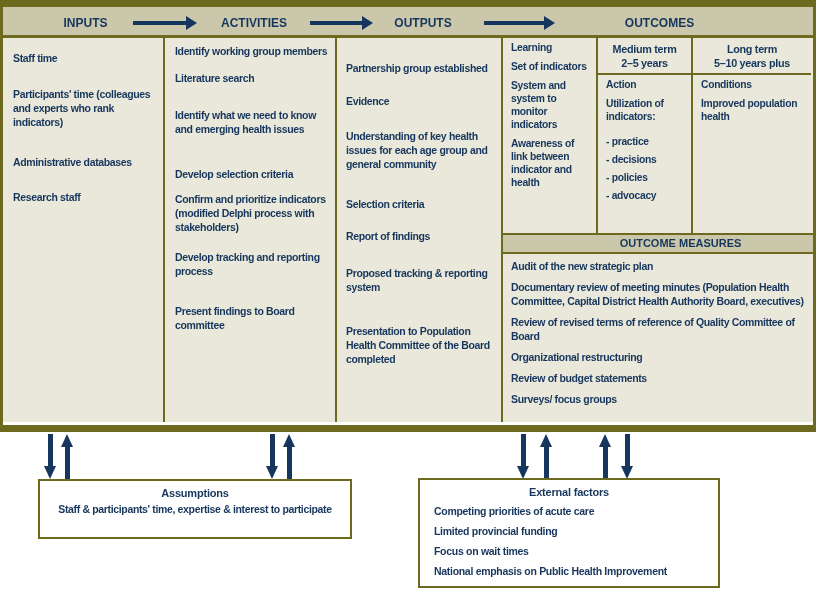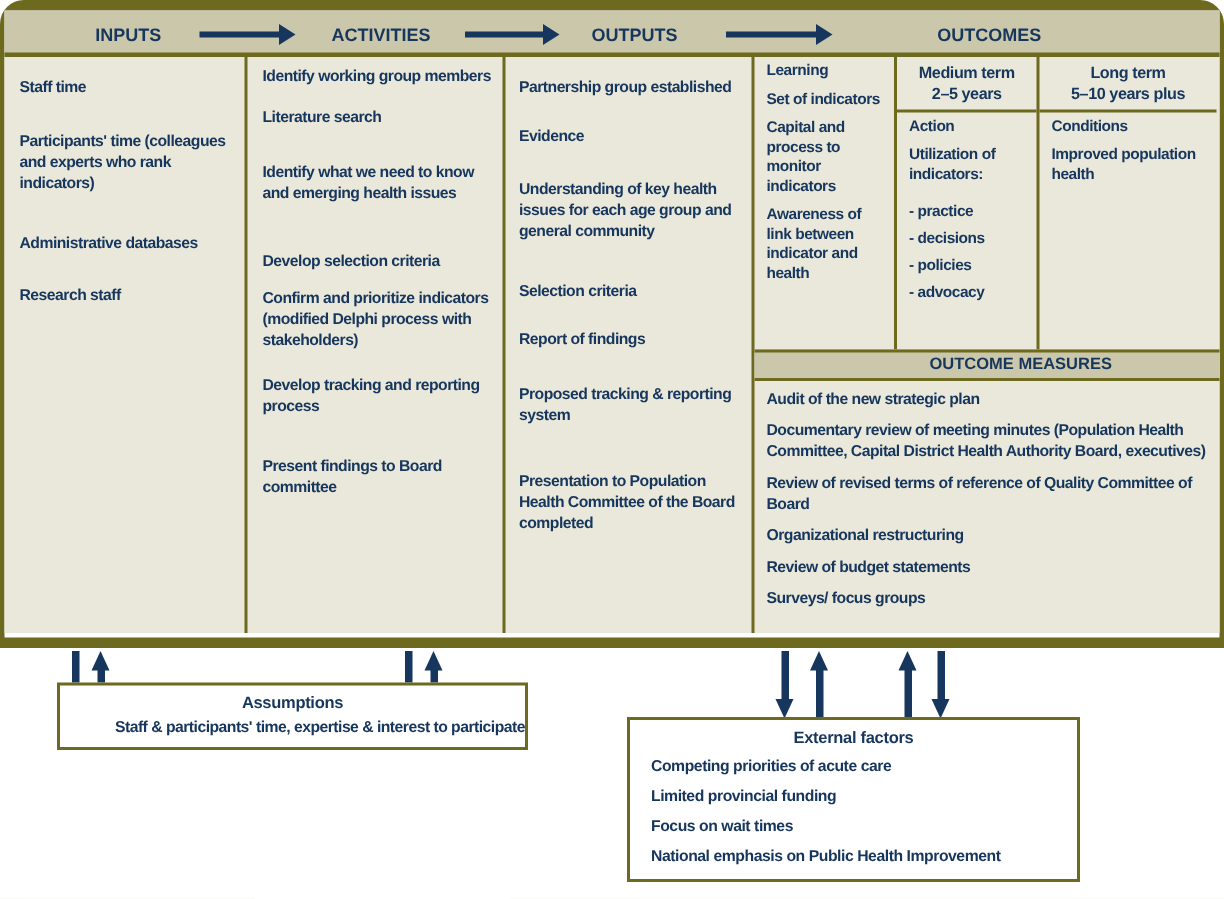--- a/index.html
+++ b/index.html
@@ -5,38 +5,38 @@
   :root{
     --navy:#17365d;
     --olive:#6d691e;
     --header-bg:#cac7ab;
     --body-bg:#e9e8da;
     --box-bg:#ffffff;
   }
   *{box-sizing:border-box;margin:0;padding:0;}
   html,body{background:#fff;}
   body{font-family:"Liberation Sans","DejaVu Sans",sans-serif;}
-  .canvas{position:relative;width:816px;height:599px;background:#fff;overflow:hidden;color:var(--navy);border-radius:16px;}
+  .canvas{position:relative;width:816px;height:599px;background:#fff;overflow:hidden;color:var(--navy);}
 
   
   .lm-table{position:absolute;left:0;top:0;width:816px;height:432px;
     border-top:7px solid var(--olive);border-bottom:7px solid var(--olive);
     border-left:3px solid var(--olive);border-right:3px solid var(--olive);}
   .header-band{position:relative;height:31px;background:var(--header-bg);border-bottom:3px solid var(--olive);}
   .hlabel{position:absolute;top:9px;font-size:12px;font-weight:bold;text-align:center;letter-spacing:0;color:var(--navy);}
   .harrow{position:absolute;top:14px;height:4px;background:var(--navy);}
   .harrow::after{content:"";position:absolute;right:-11px;top:-5.5px;width:0;height:0;
     border-top:7px solid transparent;border-bottom:7px solid transparent;border-left:11px solid var(--navy);}
 
   .lm-body{position:relative;display:flex;height:384px;background:var(--body-bg);}
   .col{height:100%;font-size:10.5px;font-weight:bold;line-height:14px;letter-spacing:-0.35px;}
   .col .item{margin:0;}
   .col-inputs{width:162px;border-right:2px solid var(--olive);padding:13px 5px 0 10px;}
   .col-activities{width:172px;border-right:2px solid var(--olive);padding:6px 5px 0 10px;}
-  .col-outputs{width:166px;border-right:2px solid var(--olive);padding:13px 4px 0 9px;}
+  .col-outputs{width:166px;border-right:2px solid var(--olive);padding:23px 4px 0 9px;}
 
   
   .outcomes{width:310px;display:flex;flex-direction:column;}
   .outcomes-grid{display:flex;height:195px;}
   .ocol{height:100%;font-size:10.3px;font-weight:bold;line-height:13px;letter-spacing:-0.3px;}
   .ocol-short{width:95px;border-right:2px solid var(--olive);}
   .ocol-medium{width:95px;border-right:2px solid var(--olive);}
   .ocol-long{width:118px;}
   .ocol-head{height:37px;border-bottom:2px solid var(--olive);text-align:center;padding-top:4px;font-size:10.8px;line-height:14px;}
   .ocol-body{padding:3px 4px 0 8px;}
@@ -54,24 +54,24 @@
   .varrow::before{content:"";position:absolute;left:4px;width:5px;height:33px;background:var(--navy);}
   .varrow.down::before{top:0;}
   .varrow.down::after{content:"";position:absolute;bottom:0;left:0;width:0;height:0;
     border-left:6.5px solid transparent;border-right:6.5px solid transparent;border-top:13px solid var(--navy);}
   .varrow.up::before{bottom:0;}
   .varrow.up::after{content:"";position:absolute;top:0;left:0;width:0;height:0;
     border-left:6.5px solid transparent;border-right:6.5px solid transparent;border-bottom:13px solid var(--navy);}
 
   
   .bbox{position:absolute;background:var(--box-bg);border:2.5px solid var(--olive);}
-  .box-assumptions{left:38px;top:455px;width:314px;height:45px;}
+  .box-assumptions{left:38px;top:479px;width:314px;height:60px;}
   .box-external{left:418px;top:478px;width:302px;height:110px;}
   .box-title{text-align:center;font-size:11px;font-weight:bold;margin-top:6px;letter-spacing:-0.2px;}
-  .box-center-line{text-align:right;font-size:10.5px;font-weight:bold;margin-top:4px;letter-spacing:-0.35px;}
+  .box-center-line{text-align:center;font-size:10.5px;font-weight:bold;margin-top:4px;letter-spacing:-0.35px;}
   .box-item{font-size:10.5px;font-weight:bold;margin:7px 4px 0 14px;letter-spacing:-0.3px;line-height:13px;}
 </style>
 </head>
 <body>
 
 <div class="canvas">
 
   <div class="lm-table">
 
     <div class="header-band">
@@ -113,21 +113,21 @@
         <div class="item">Presentation to Population Health Committee of the Board completed</div>
       </div>
 
       <div class="outcomes">
         <div class="outcomes-grid">
 
           <div class="ocol ocol-short">
             <div class="ocol-body">
               <div class="cat">Learning</div>
               <div class="item">Set of indicators</div>
-              <div class="item">Capital and process to monitor indicators</div>
+              <div class="item">System and system to monitor indicators</div>
               <div class="item">Awareness of link between indicator and health</div>
             </div>
           </div>
 
           <div class="ocol ocol-medium">
             <div class="ocol-head">
               <div>Medium term</div>
               <div>2–5 years</div>
             </div>
             <div class="ocol-body">

